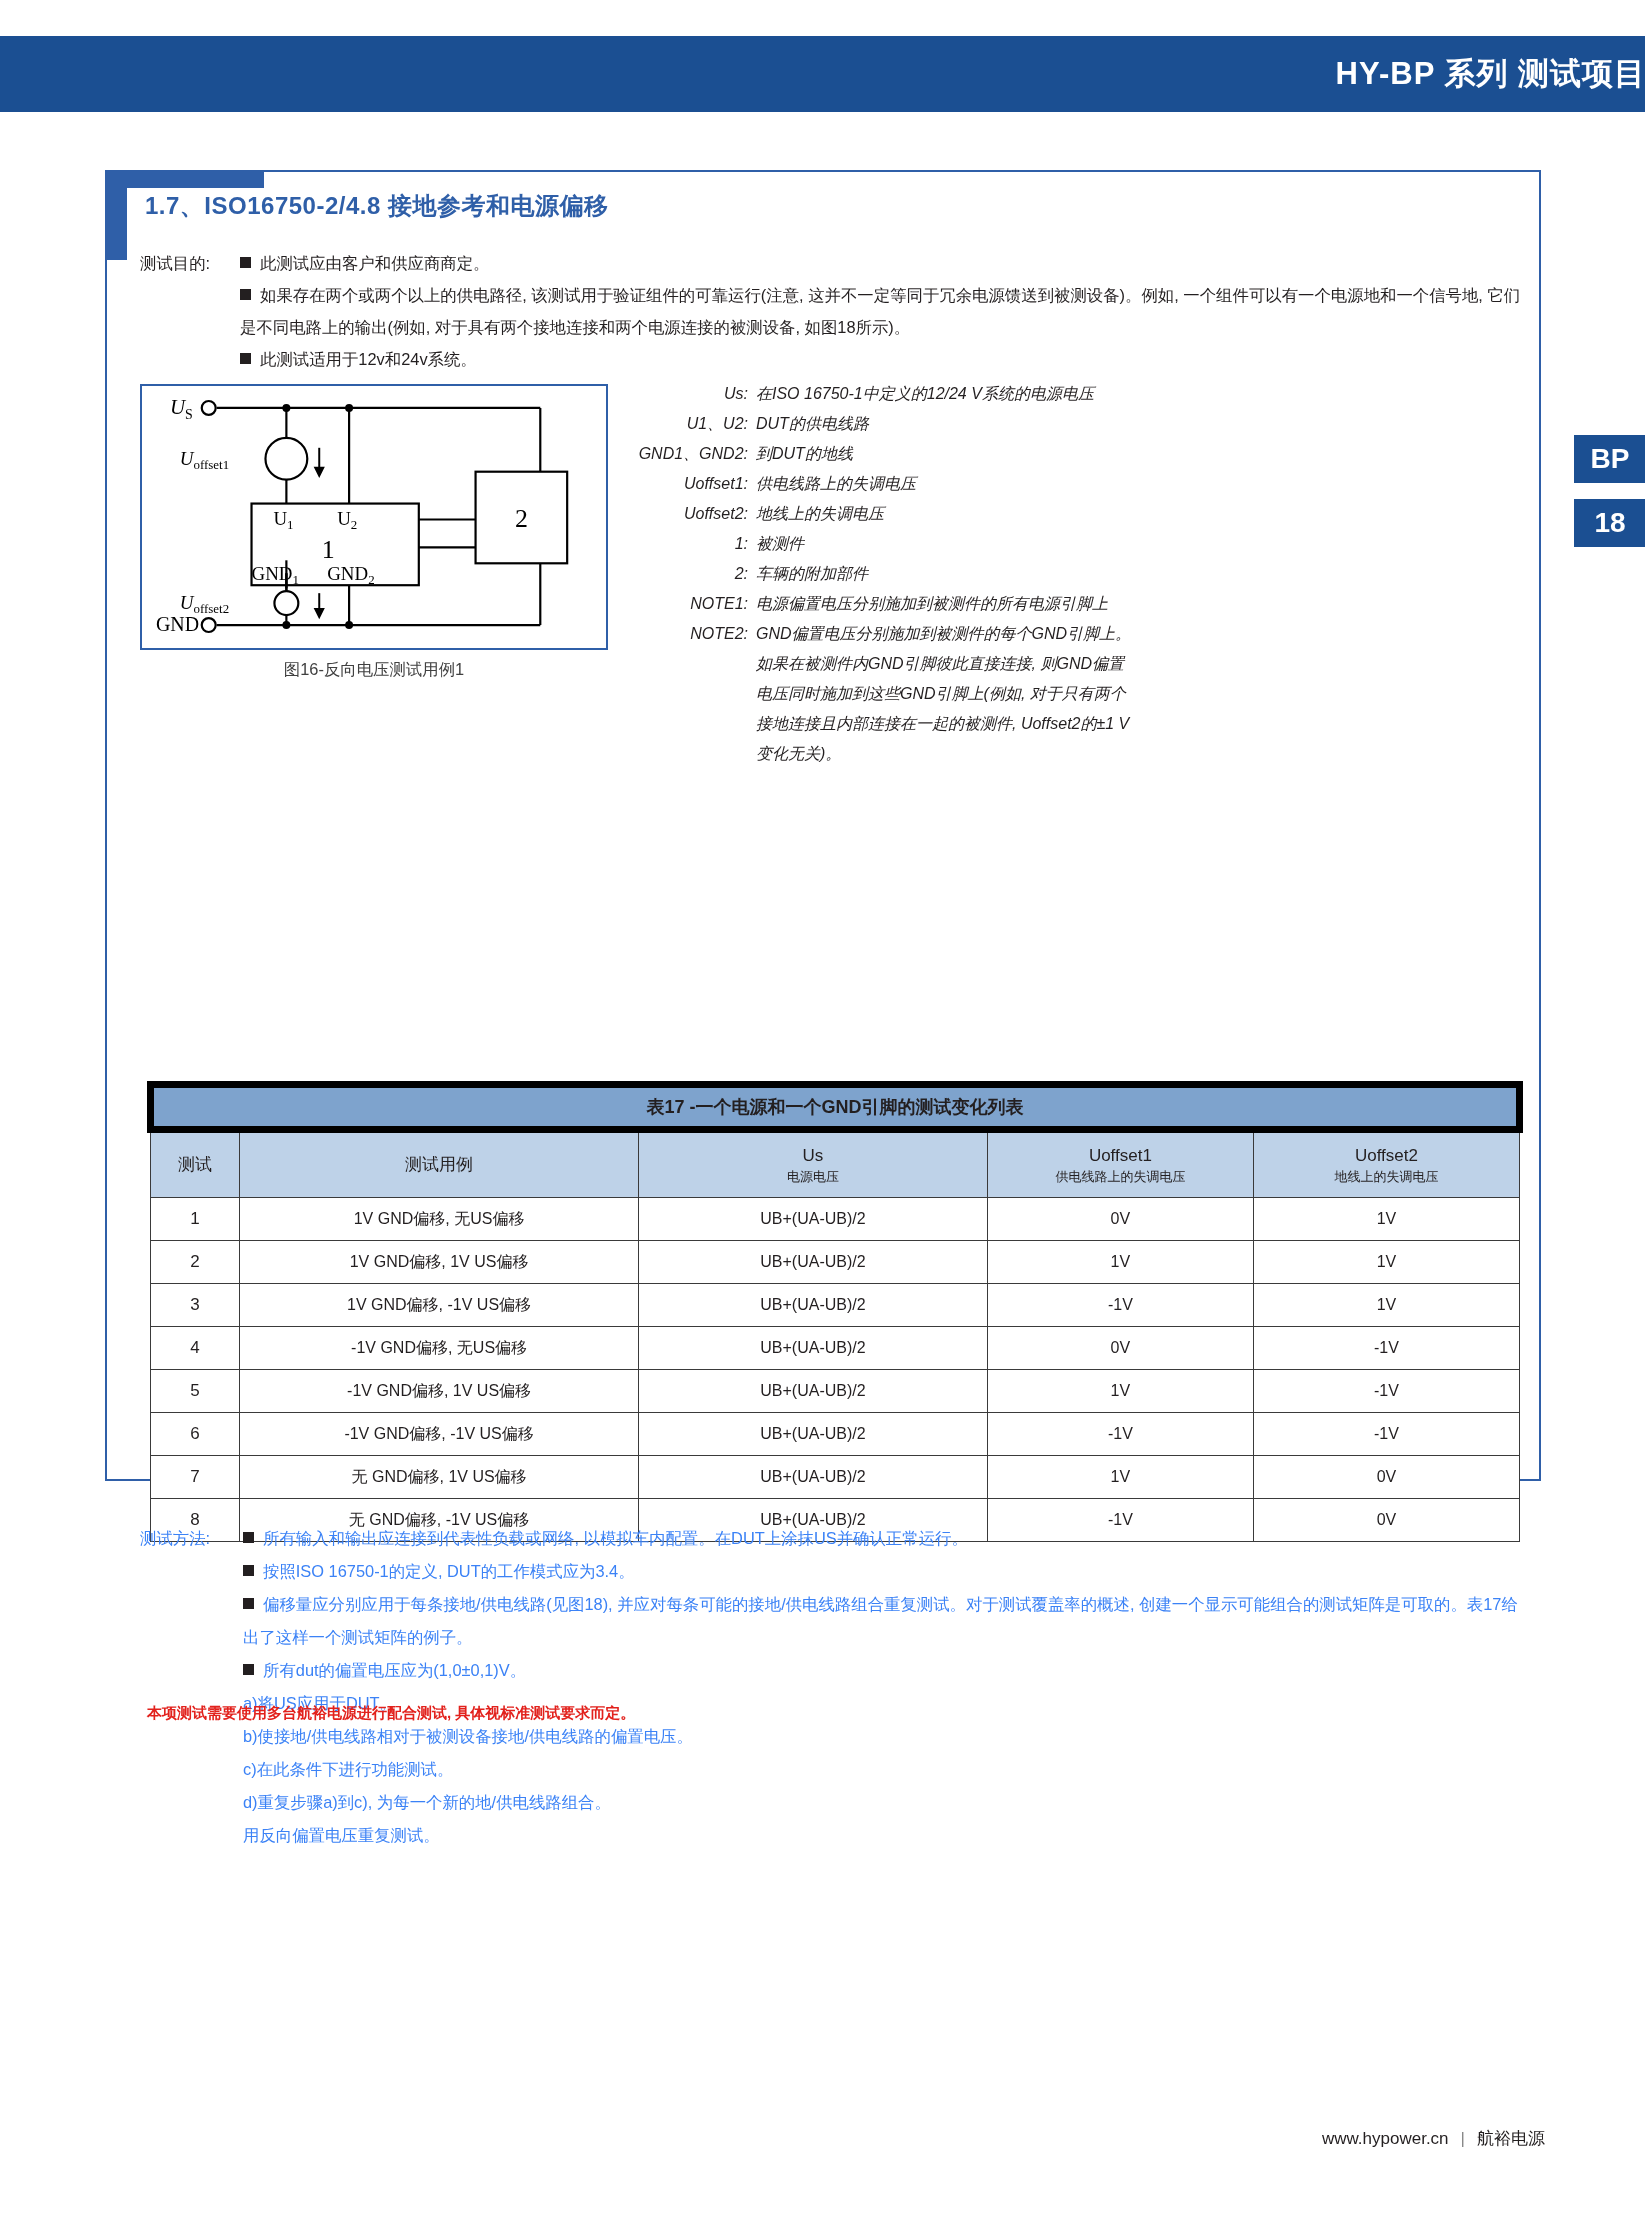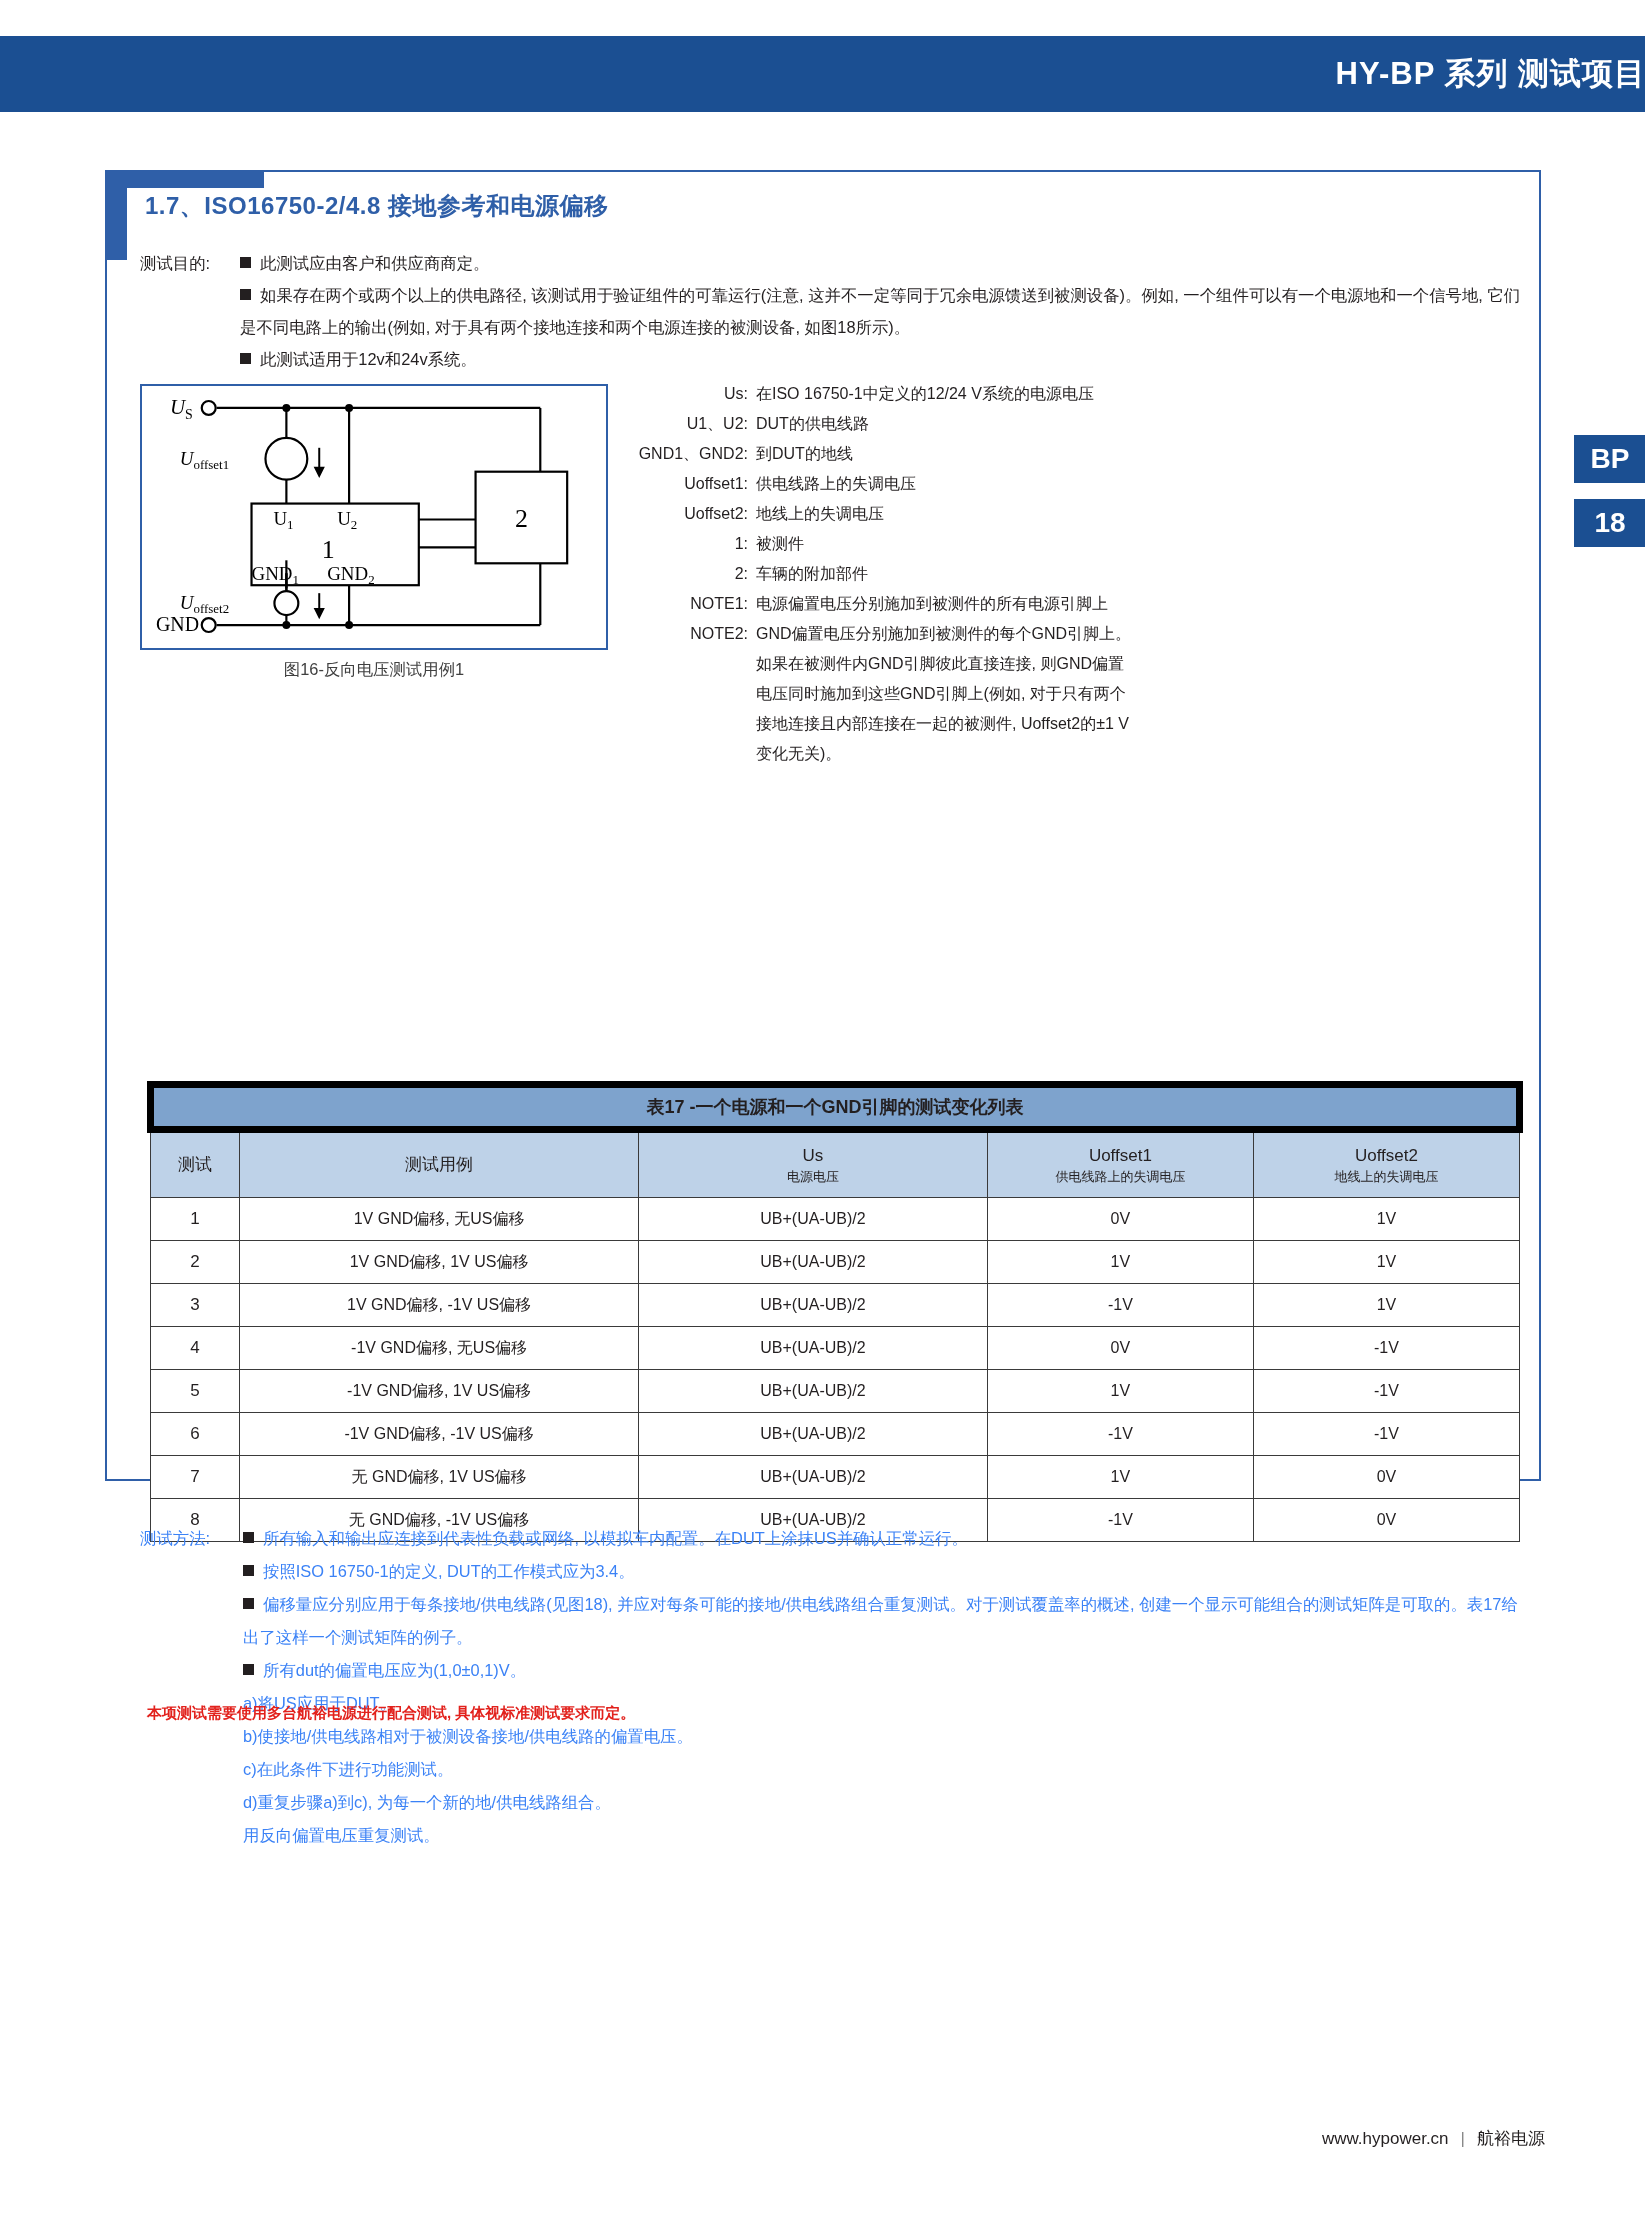--- a/index.html
+++ b/index.html
@@ -78,21 +78,21 @@
     border:2px solid #2f5fa8; box-sizing:border-box;
     background:#fff;
   }
   .fig-caption{
     position:absolute; left:140px; top:659px; width:468px;
     text-align:center; font-size:16.4px; color:#404040;
   }
   
   .legend{
     position:absolute; left:597px; top:379px; width:945px;
-    font-size:16px; line-height:30px; color:#231f20;
+    font-size:16px; line-height:30px; color:#231f20;font-style:italic;
   }
   .legend-row{ display:flex; }
   .legend-term{
     width:151px; text-align:right; flex:0 0 151px;
     padding-right:8px; white-space:nowrap;
   }
   .legend-desc{ flex:1; }
   .legend-cont{ padding-left:159px; }
   
   .tbl{

